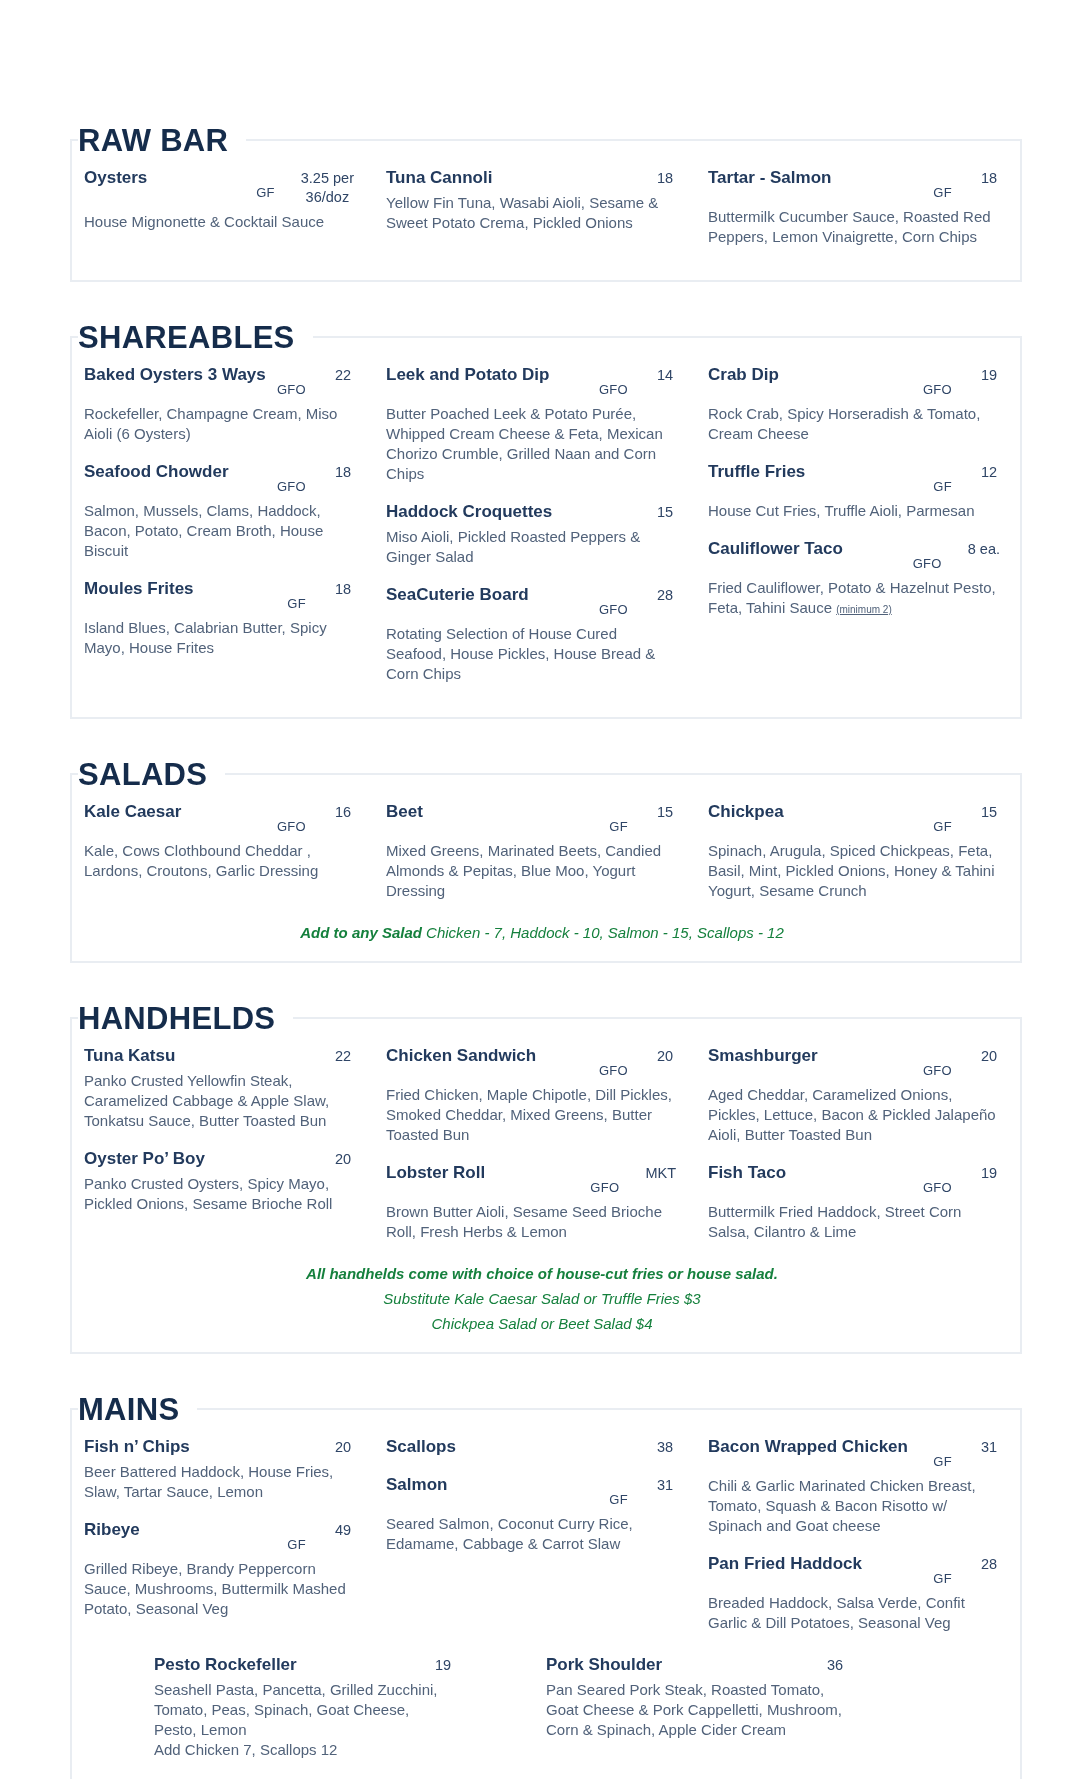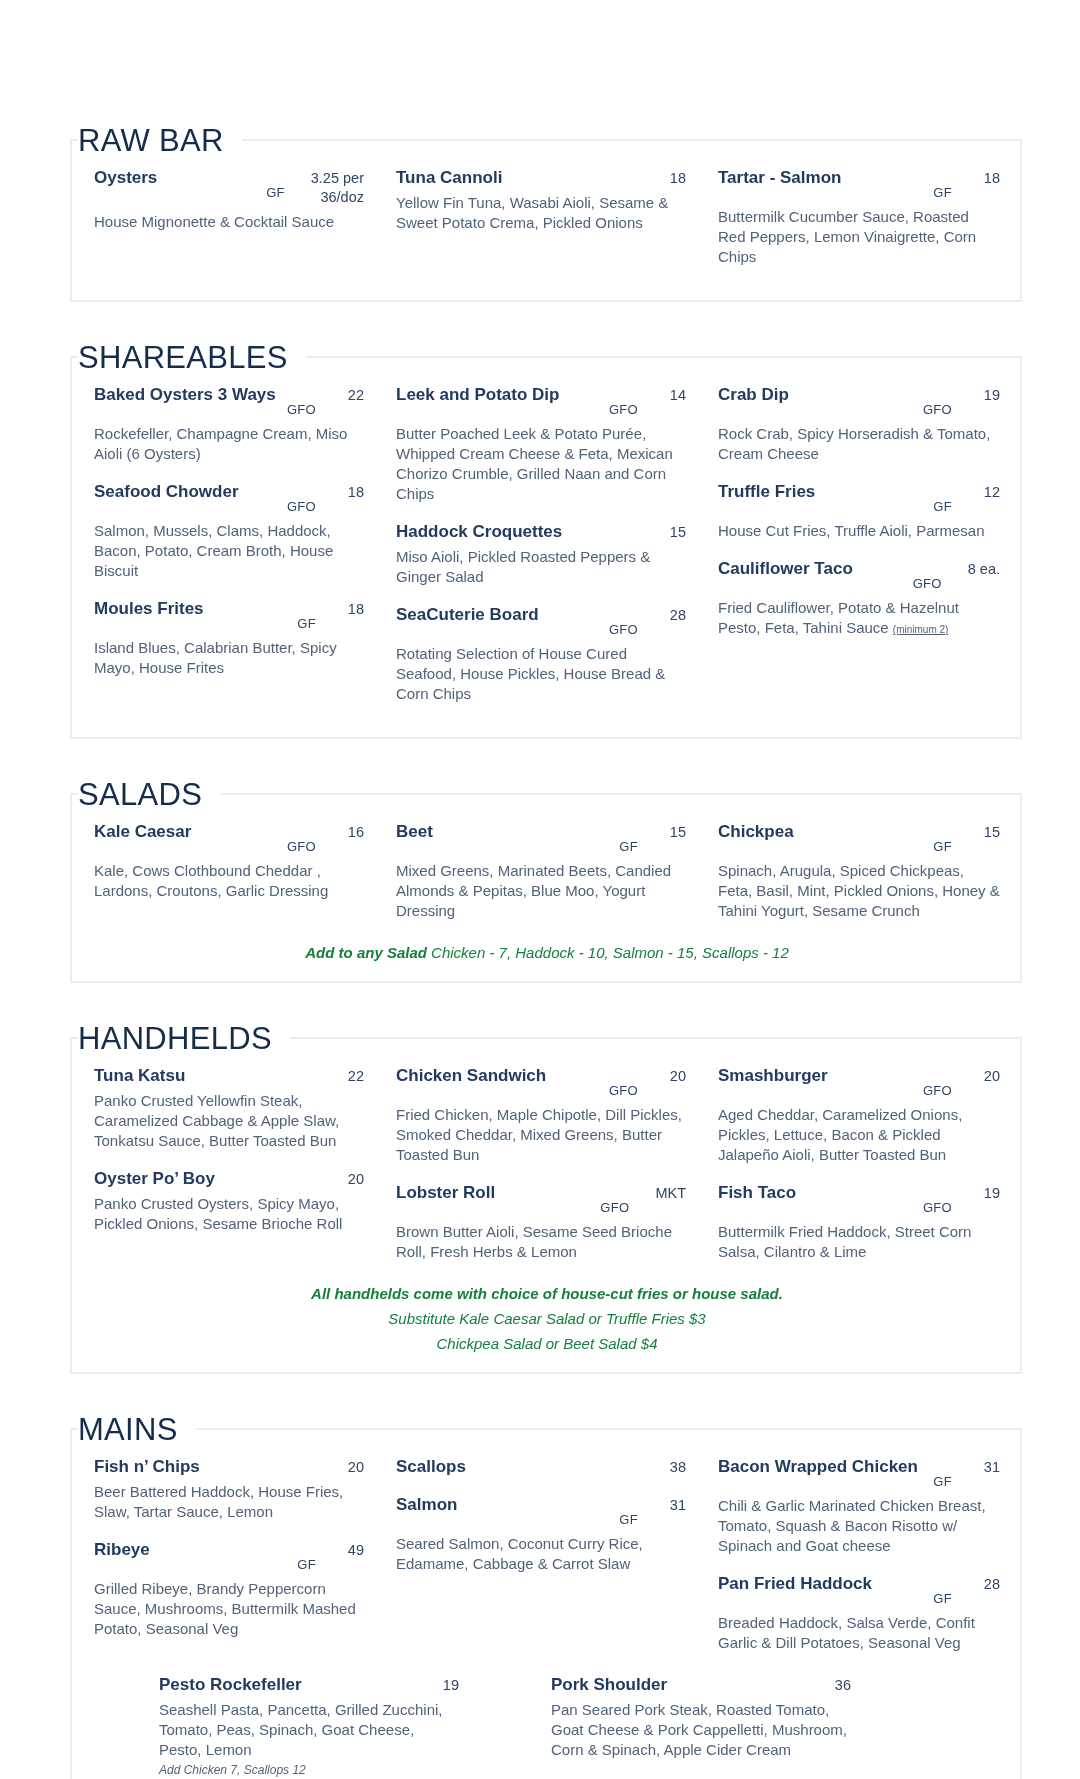--- a/index.html
+++ b/index.html
@@ -6,40 +6,40 @@
   body{
     width:1080px;height:1779px;overflow:hidden;box-sizing:border-box;
     font-family:"Liberation Sans","DejaVu Sans",sans-serif;
     -webkit-font-smoothing:antialiased;
   }
   .page{padding:122px 58px 0 70px;}
   .sec{margin-bottom:37px;}
   .sec h2{
     display:inline-block;position:relative;z-index:1;background:#ffffff;
     margin:0 0 0 8px;padding:0 18px 0 0;
-    font-size:31px;line-height:37px;font-weight:400;letter-spacing:.3px;
+    font-size:31px;line-height:37px;font-weight:700;letter-spacing:.3px;
     color:#152c4b;
   }
   .box{
     border:2px solid #e9edf2;
     margin-top:-20px;
-    padding:26px 20px 16px 22px;
+    padding:26px 20px 16px 12px;
     background:#ffffff;
   }
   .cols{display:grid;grid-template-columns:270px 290px 1fr;column-gap:32px;}
   .item{margin-bottom:17px;}
   .ihead{display:flex;align-items:flex-start;}
   .iname{flex:1 1 auto;font-weight:700;font-size:17px;line-height:21px;color:#223a5d;padding-right:8px;}
   .itag{font-size:13px;line-height:18px;color:#2f4566;margin-top:17px;padding-right:26px;letter-spacing:.3px;white-space:nowrap;}
   .itag:empty{padding-right:0;}
-  .iprice{font-size:14.5px;line-height:19px;color:#2f4566;margin-top:2px;min-width:22px;text-align:right;white-space:pre-line;}
+  .iprice{font-size:14.5px;line-height:19px;color:#2f4566;margin-top:2px;min-width:22px;text-align:center;white-space:pre-line;}
   .idesc{margin-top:5px;font-size:15px;line-height:20px;color:#51627a;}
   .mini{font-size:10px;text-decoration:underline;}
   .mini:empty{display:none;}
-  .iaddon{font-size:12px;line-height:20px;color:#51627a;font-style:italic;}
+  .iaddon{font-size:15px;line-height:20px;color:#51627a;}
   .center-note{
     text-align:center;font-style:italic;font-size:15px;line-height:21px;
     color:#15803d;margin:4px 0 2px 0;
   }
   .center-note .nb,.nb{font-weight:700;}
   .bottom-row{display:flex;justify-content:center;gap:92px;position:relative;left:-42px;padding-top:4px;}
   .bottom-row .item{width:300px;}
   .page-footer{
     text-align:center;margin-top:26px;
     font-size:14.5px;line-height:1.55;font-weight:700;color:#2b4160;

